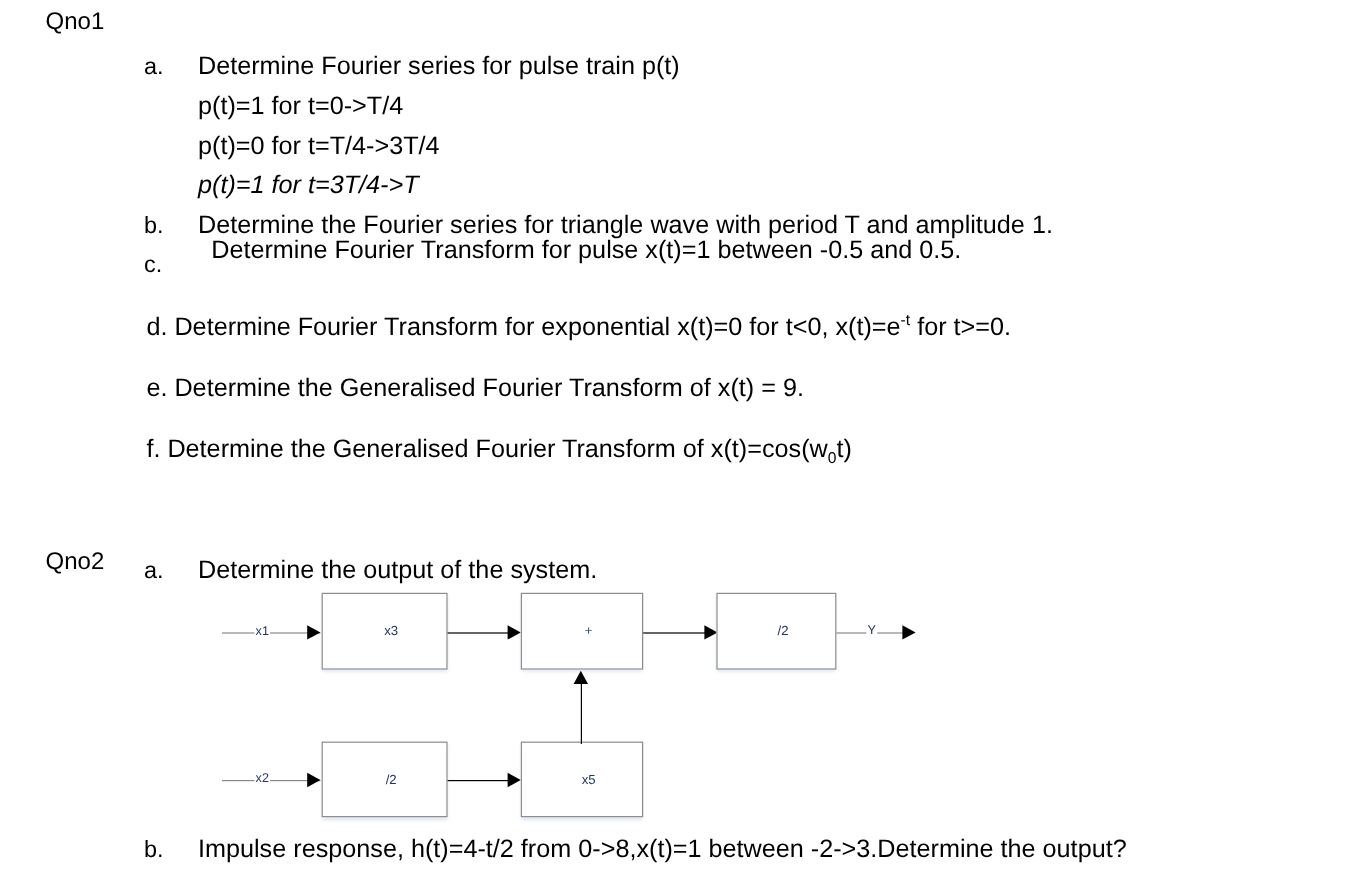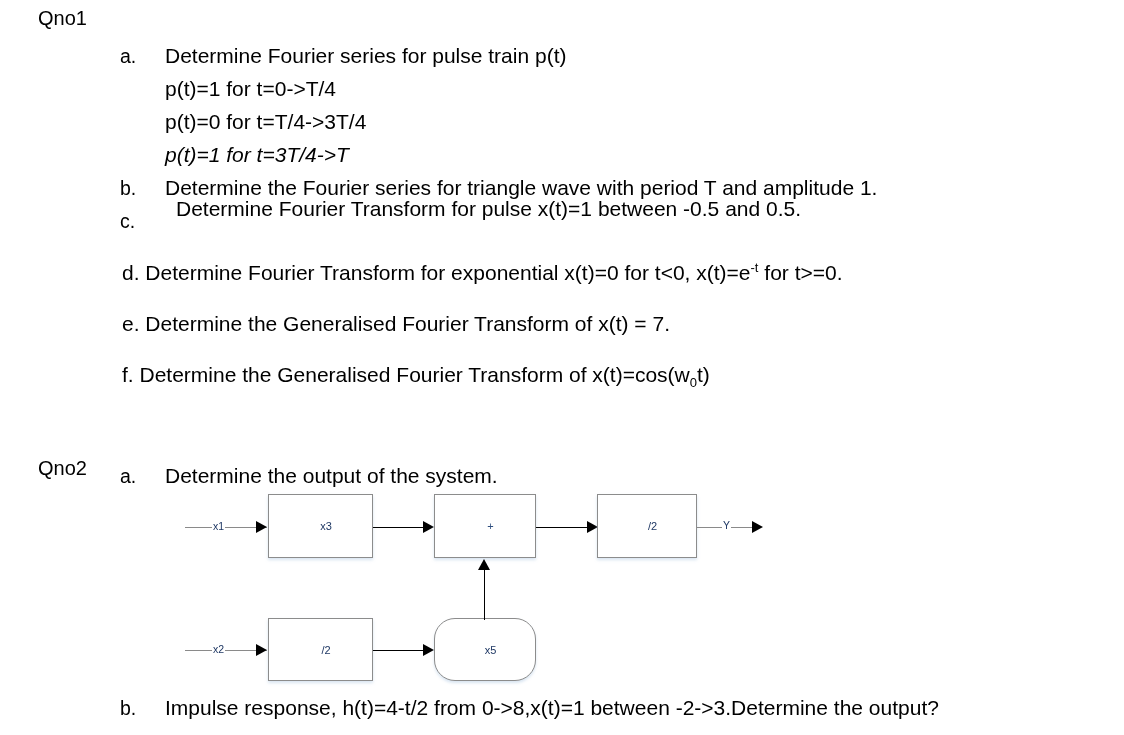--- a/index.html
+++ b/index.html
@@ -134,21 +134,21 @@
 <div class="doc-text" style="left:165px; top:144px;font-style:italic;">p(t)=1 for t=3T/4-&gt;T</div>
 
 <div class="list-marker" style="left:120px; top:177px;">b.</div>
 <div class="doc-text" style="left:165px; top:177px;">Determine the Fourier series for triangle wave with period T and amplitude 1.</div>
 
 <div class="list-marker" style="left:120px; top:210px;">c.</div>
 <div class="doc-text" style="left:165px; top:198px;margin-left:11px;">Determine Fourier Transform for pulse x(t)=1 between -0.5 and 0.5.</div>
 
 <div class="doc-text" style="left:122px; top:262px;"><span>d. Determine Fourier Transform for exponential x(t)=0 for t&lt;0, x(t)=e</span><sup>-t</sup><span> for t&gt;=0.</span></div>
 
-<div class="doc-text" style="left:122px; top:313px;">e. Determine the Generalised Fourier Transform of x(t) = 7.</div>
+<div class="doc-text" style="left:122px; top:313px;">e. Determine the Generalised Fourier Transform of x(t) = 9.</div>
 
 <div class="doc-text" style="left:122px; top:364px;"><span>f. Determine the Generalised Fourier Transform of x(t)=cos(w</span><sub>0</sub><span>t)</span></div>
 
 <div class="doc-text heading" style="left:38px; top:415px;margin-top:43px;">Qno2</div>
 
 <div class="list-marker" style="left:120px; top:465px;">a.</div>
 <div class="doc-text" style="left:165px; top:465px;">Determine the output of the system.</div>
 
 <div id="diagram">
 
@@ -182,21 +182,21 @@
   <div class="sig-label" style="left:212px; top:644px;text-align:center;">x2</div>
   <div class="arrow-r" style="left:256px; top:644px;"></div>
 
   <div class="blk" style="left:268px; top:618px; width:105px; height:63px;">
     <div class="blk-label">/2</div>
   </div>
 
   <div class="hline" style="left:373px; top:650px; width:58px;"></div>
   <div class="arrow-r" style="left:423px; top:644px;"></div>
 
-  <div class="blk" style="left:434px; top:618px; width:102px; height:63px;border-radius:21px;">
+  <div class="blk" style="left:434px; top:618px; width:102px; height:63px;">
     <div class="blk-label">x5</div>
   </div>
 
   <div class="vline" style="left:484px; top:570px; height:50px;"></div>
   <div class="arrow-u" style="left:478px; top:559px;"></div>
 
 </div>
 
 <div class="list-marker" style="left:120px; top:697px;">b.</div>
 <div class="doc-text" style="left:165px; top:697px;">Impulse response, h(t)=4-t/2 from 0-&gt;8,x(t)=1 between -2-&gt;3.Determine the output?</div>

